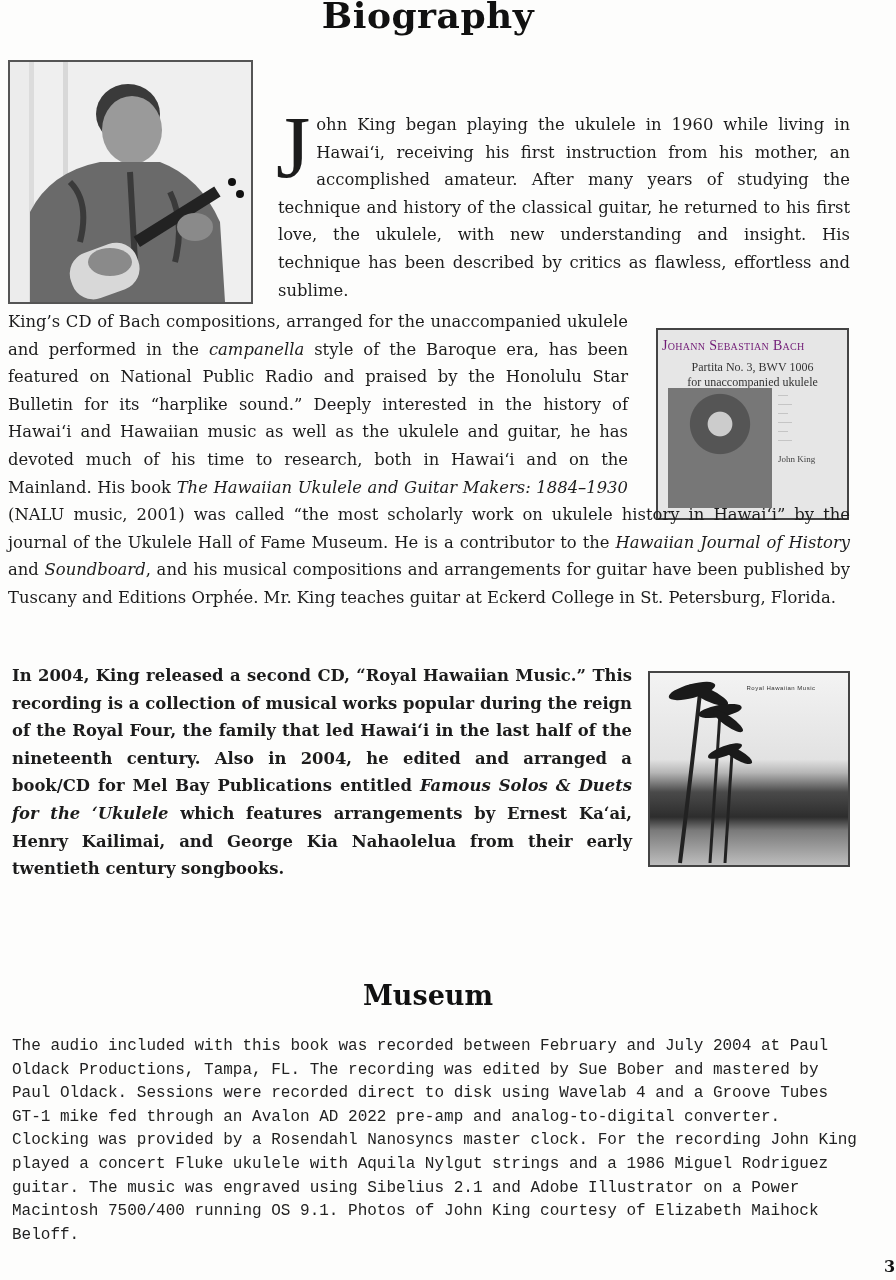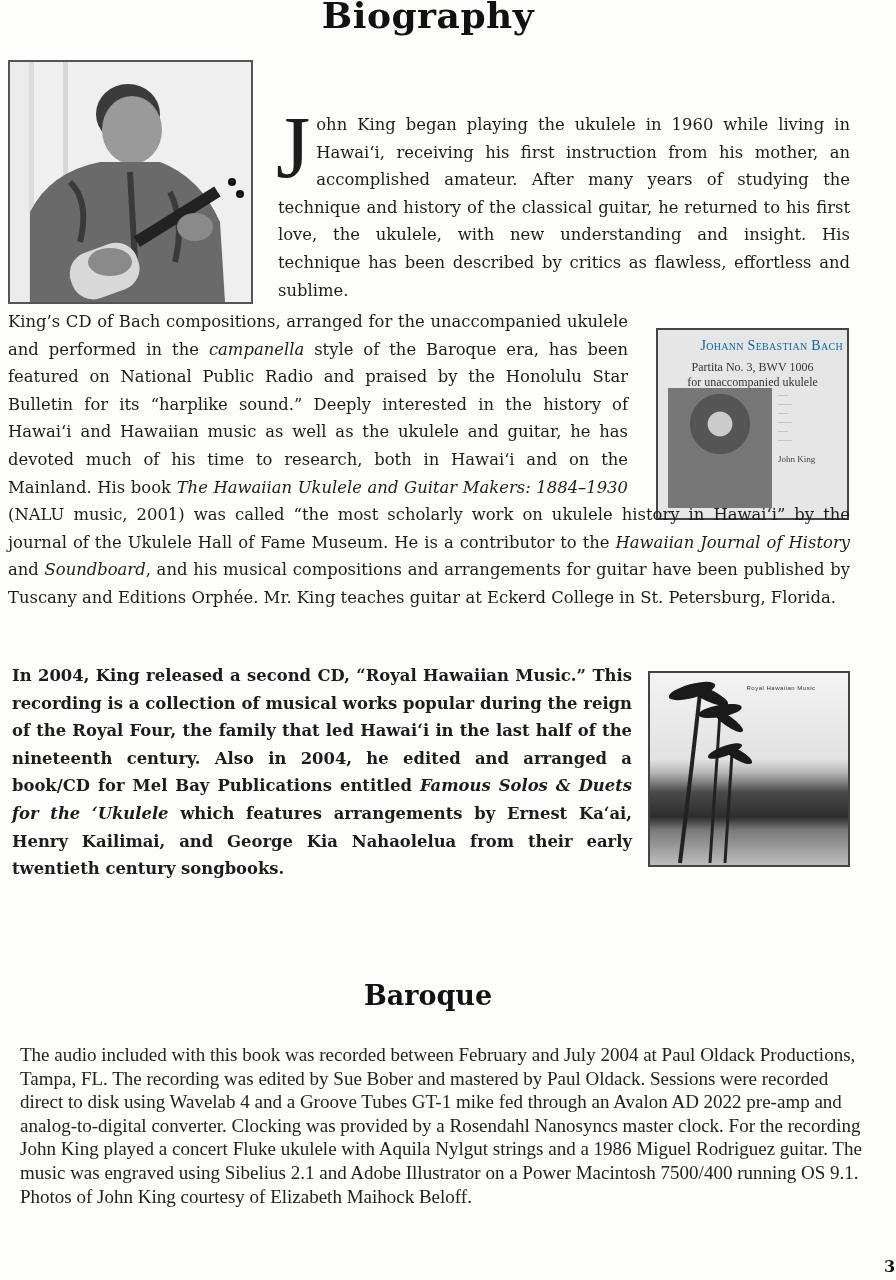--- a/index.html
+++ b/index.html
@@ -33,27 +33,27 @@
       position: absolute; font-size: 16.4px; line-height: 27.6px; text-align: justify; margin: 0;
     }
     .p1 { left: 278px; top: 111px; width: 572px; }
     .p1 .dropcap {
       float: left; font-size: 88px; line-height: 70px; margin: 2px 6px 0 -2px; font-family: "Liberation Serif", serif;
     }
     .p2 { left: 8px; top: 308px; width: 842px; }
     .p2 .float-space { float: right; width: 222px; height: 192px; }
     .p3 { left: 12px; top: 662px; width: 620px; font-weight: bold; }
     .credits {
-      position: absolute; left: 8px; top: 1031px; width: 845px; margin: 12px;
-      font-family: Liberation Serif, serif; font-size: 19px; line-height: 23.6px; color: #222;
+      position: absolute; left: 8px; top: 1031px; width: 845px; margin: 4px;
+      font-family: Liberation Mono, monospace; font-size: 16px; line-height: 23.6px; color: #222;
     }
     .pagenum {
       position: absolute; left: 884px; top: 1257px; font-weight: bold; font-size: 16px; color: #111;
     }
-    .cd-title { position:absolute; left:4px; right:4px; top:8px; text-align:right; font-size:14px; font-family:"Liberation Serif",serif; font-variant: small-caps; color:#0369a1; letter-spacing:0.3px;}
+    .cd-title { position:absolute; left:4px; right:4px; top:8px; text-align:left; font-size:14px; font-family:"Liberation Serif",serif; font-variant: small-caps; color:#701a75; letter-spacing:0.3px;}
     .cd-sub { position:absolute; left:4px; right:4px; top:30px; text-align:center; font-size:12px; font-family:"Liberation Serif",serif; color:#333;}
     .cd-art { position:absolute; left:10px; top:58px; width:104px; height:120px; background: radial-gradient(circle at 50% 30%, #ccc 0 12%, #555 13% 30%, #777 31% 100%); }
     .cd-side { position:absolute; left:120px; top:62px; width:64px; font-size:6px; line-height:9px; font-family:"Liberation Serif",serif; color:#444; text-align:left;}
     .cd2-title { position:absolute; left:70px; right:6px; top:12px; font-size:6px; font-family:"Liberation Sans",sans-serif; color:#333; text-align:center; letter-spacing:0.5px;}
   </style>
 </head>
 <body>
 
 <h1 class="h1" style="margin:0;">Biography</h1>
 
@@ -105,17 +105,17 @@
       <ellipse cx="42" cy="18" rx="24" ry="7" transform="rotate(-15 42 18)"></ellipse>
       <ellipse cx="58" cy="22" rx="22" ry="6" transform="rotate(25 58 22)"></ellipse>
       <ellipse cx="70" cy="38" rx="22" ry="6" transform="rotate(-10 70 38)"></ellipse>
       <ellipse cx="78" cy="48" rx="18" ry="5" transform="rotate(35 78 48)"></ellipse>
       <ellipse cx="75" cy="78" rx="18" ry="5" transform="rotate(-20 75 78)"></ellipse>
       <ellipse cx="88" cy="82" rx="16" ry="5" transform="rotate(30 88 82)"></ellipse>
     </g>
   </svg>
 </div>
 
-<h2 class="h2" style="margin:0;">Baroque</h2>
+<h2 class="h2" style="margin:0;">Museum</h2>
 
 <p class="credits">The audio included with this book was recorded between February and July 2004 at Paul Oldack Productions, Tampa, FL. The recording was edited by Sue Bober and mastered by Paul Oldack. Sessions were recorded direct to disk using Wavelab 4 and a Groove Tubes GT-1 mike fed through an Avalon AD 2022 pre-amp and analog-to-digital converter. Clocking was provided by a Rosendahl Nanosyncs master clock. For the recording John King played a concert Fluke ukulele with Aquila Nylgut strings and a 1986 Miguel Rodriguez guitar. The music was engraved using Sibelius 2.1 and Adobe Illustrator on a Power Macintosh 7500/400 running OS 9.1. Photos of John King courtesy of Elizabeth Maihock Beloff.</p>
 
 <div class="pagenum">3</div>
 
 </body></html>

